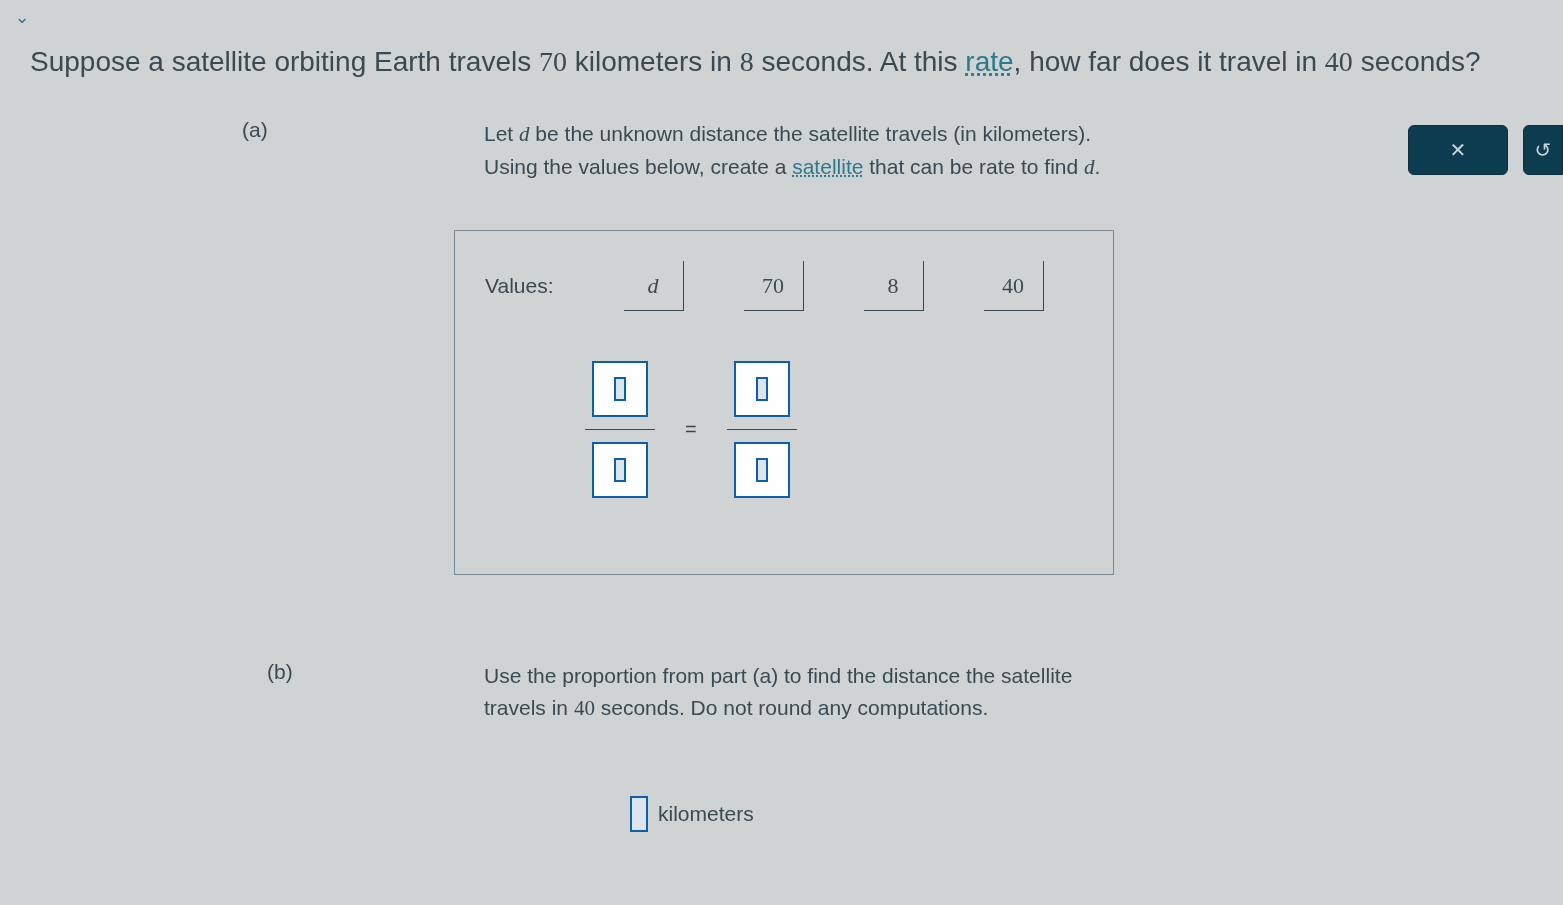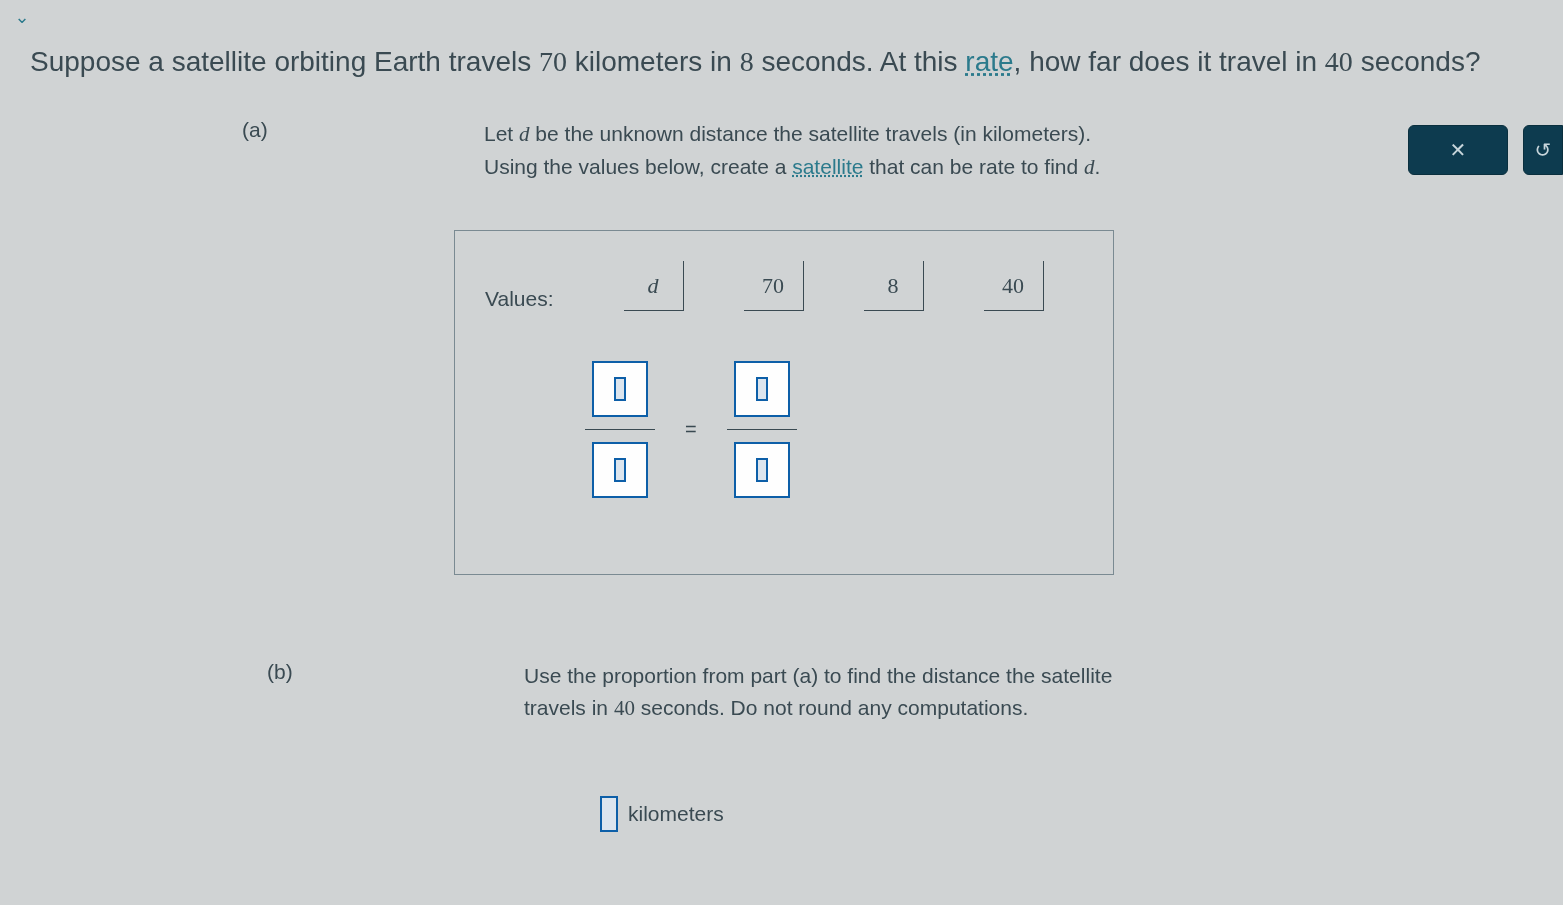--- a/index.html
+++ b/index.html
@@ -96,21 +96,21 @@
       position: absolute;
       top: 230px;
       left: 454px;
       width: 660px;
       height: 345px;
       border: 1px solid #7a8a92;
       padding: 30px;
     }
     .values-row {
       display: flex;
-      align-items: flex-end;
+      align-items: center;
       gap: 60px;
       font-size: 21px;
       color: #3a4a52;
     }
     .values-label {
       margin-right: 10px;
     }
     .value-chip {
       position: relative;
       min-width: 60px;
@@ -172,29 +172,28 @@
       left: 267px;
     }
     .part-b-text {
       position: absolute;
       top: 660px;
       left: 484px;
       width: 640px;
       font-size: 21px;
       line-height: 1.5;
       color: #3a4a52;
-      margin-left: 40px;
     }
     .part-b-text .num {
       font-family: 'Cambria Math', 'Times New Roman', serif;
     }
     .answer-row {
       position: absolute;
       top: 796px;
-      left: 600px;
+      left: 630px;
       display: flex;
       align-items: center;
       gap: 10px;
       font-size: 21px;
     }
     .answer-input {
       width: 18px;
       height: 36px;
       border: 2px solid #0d5fa8;
       background: #dce5ee;

